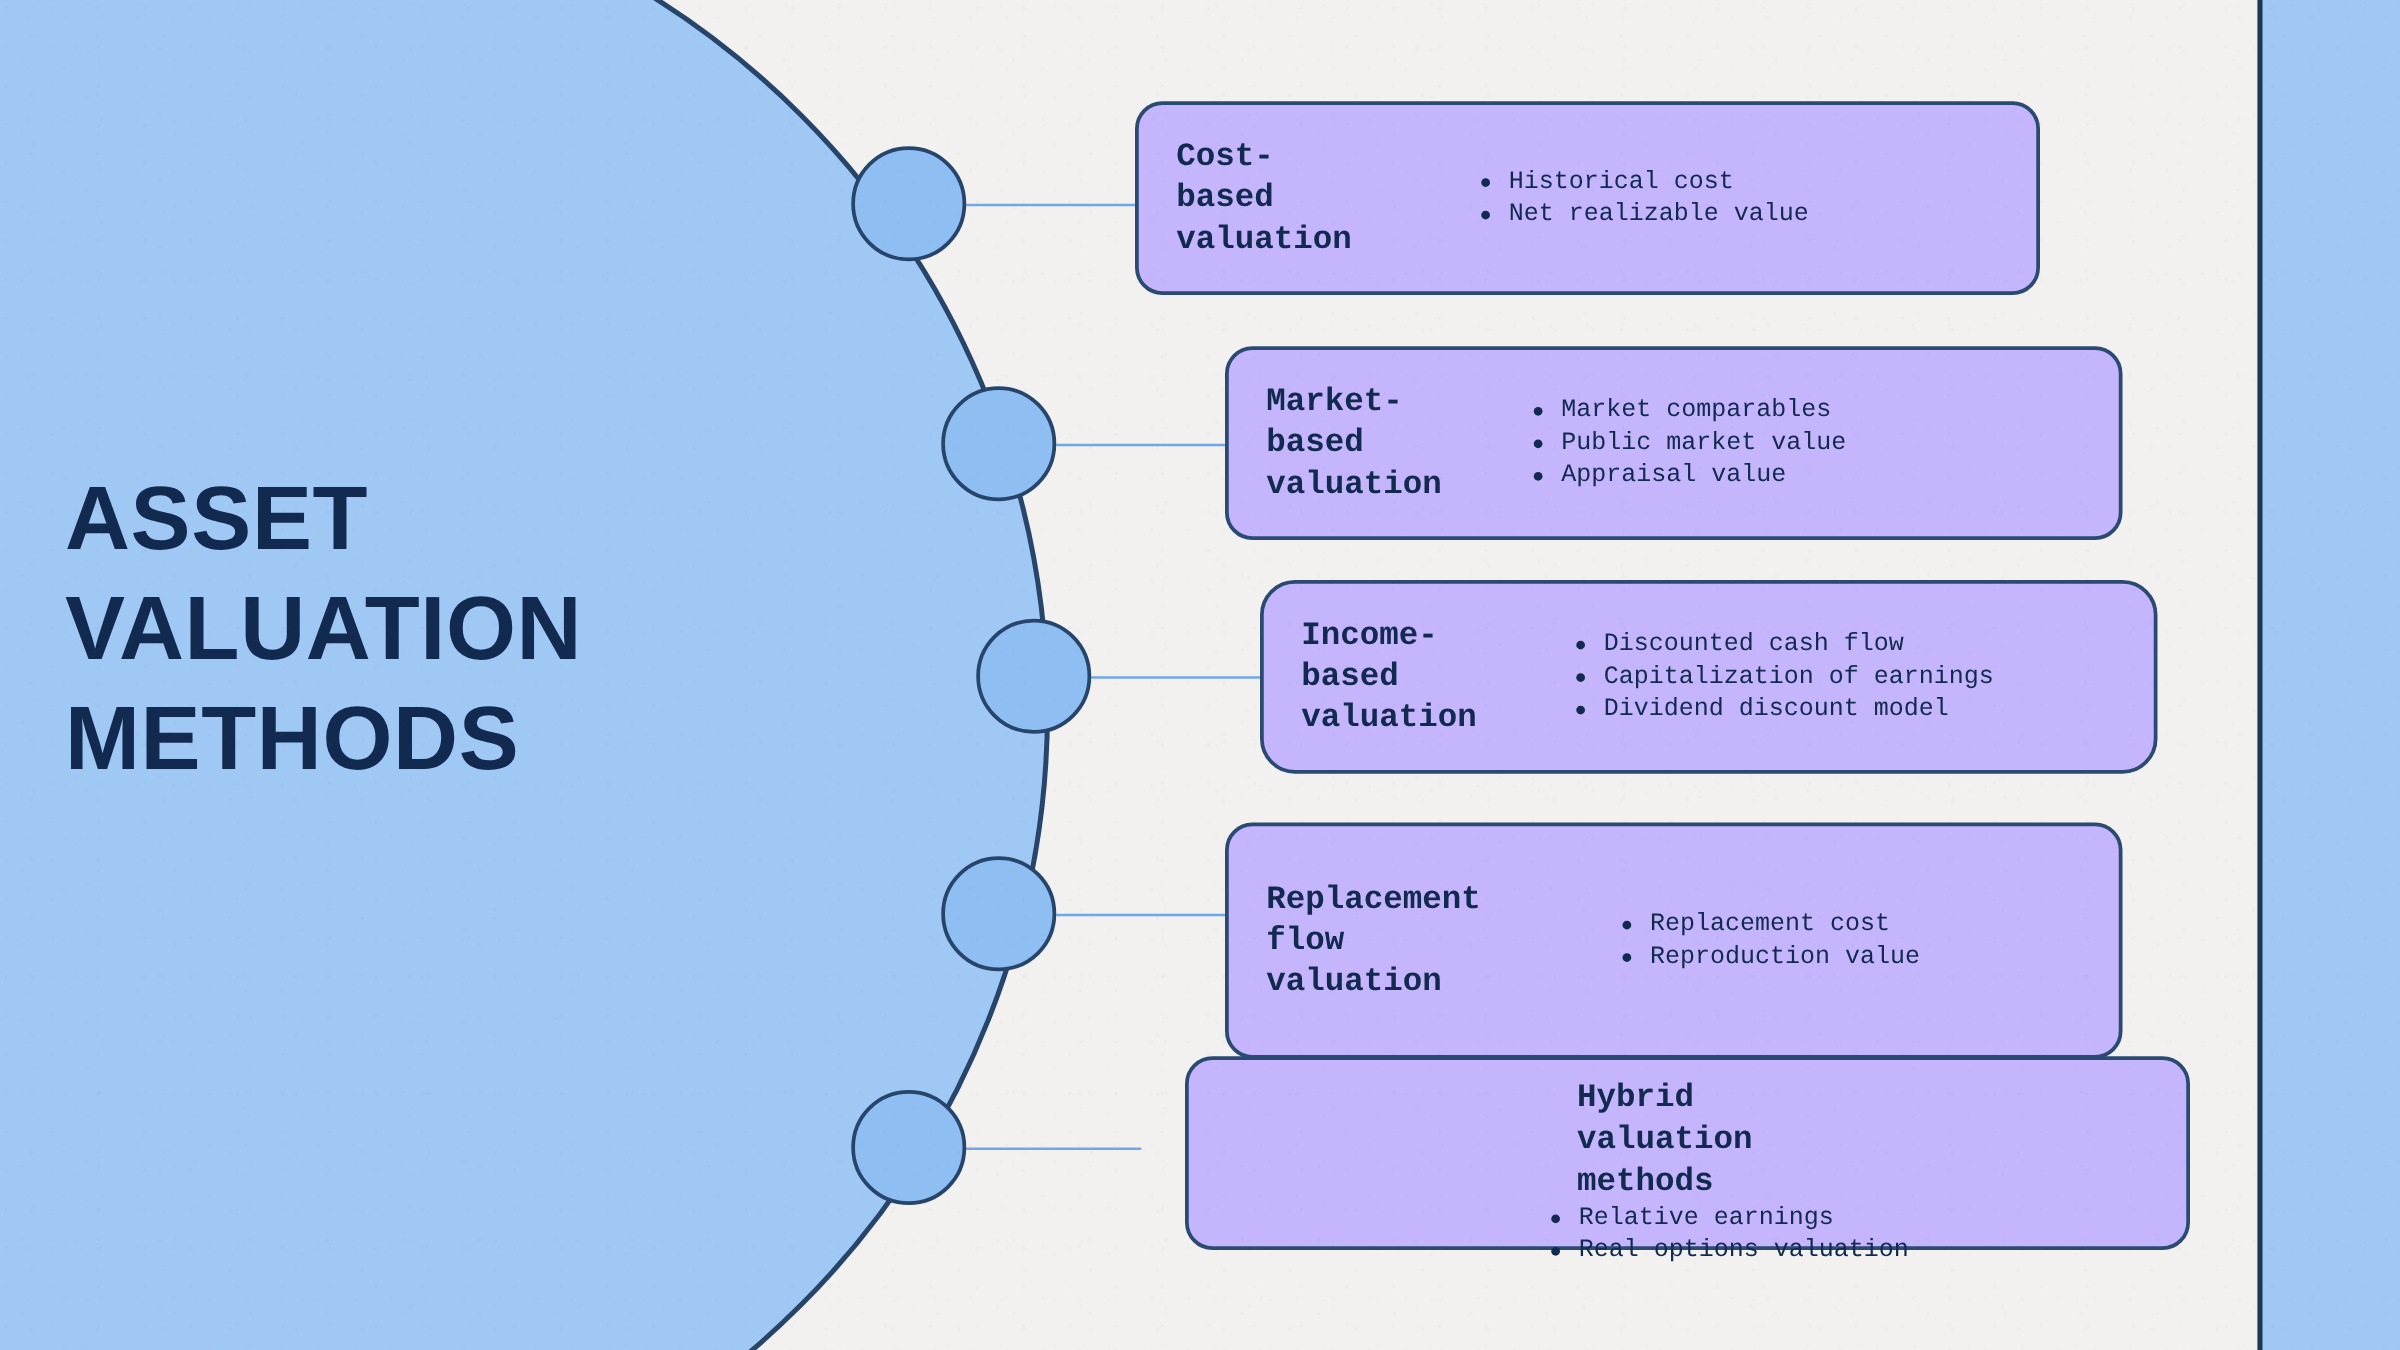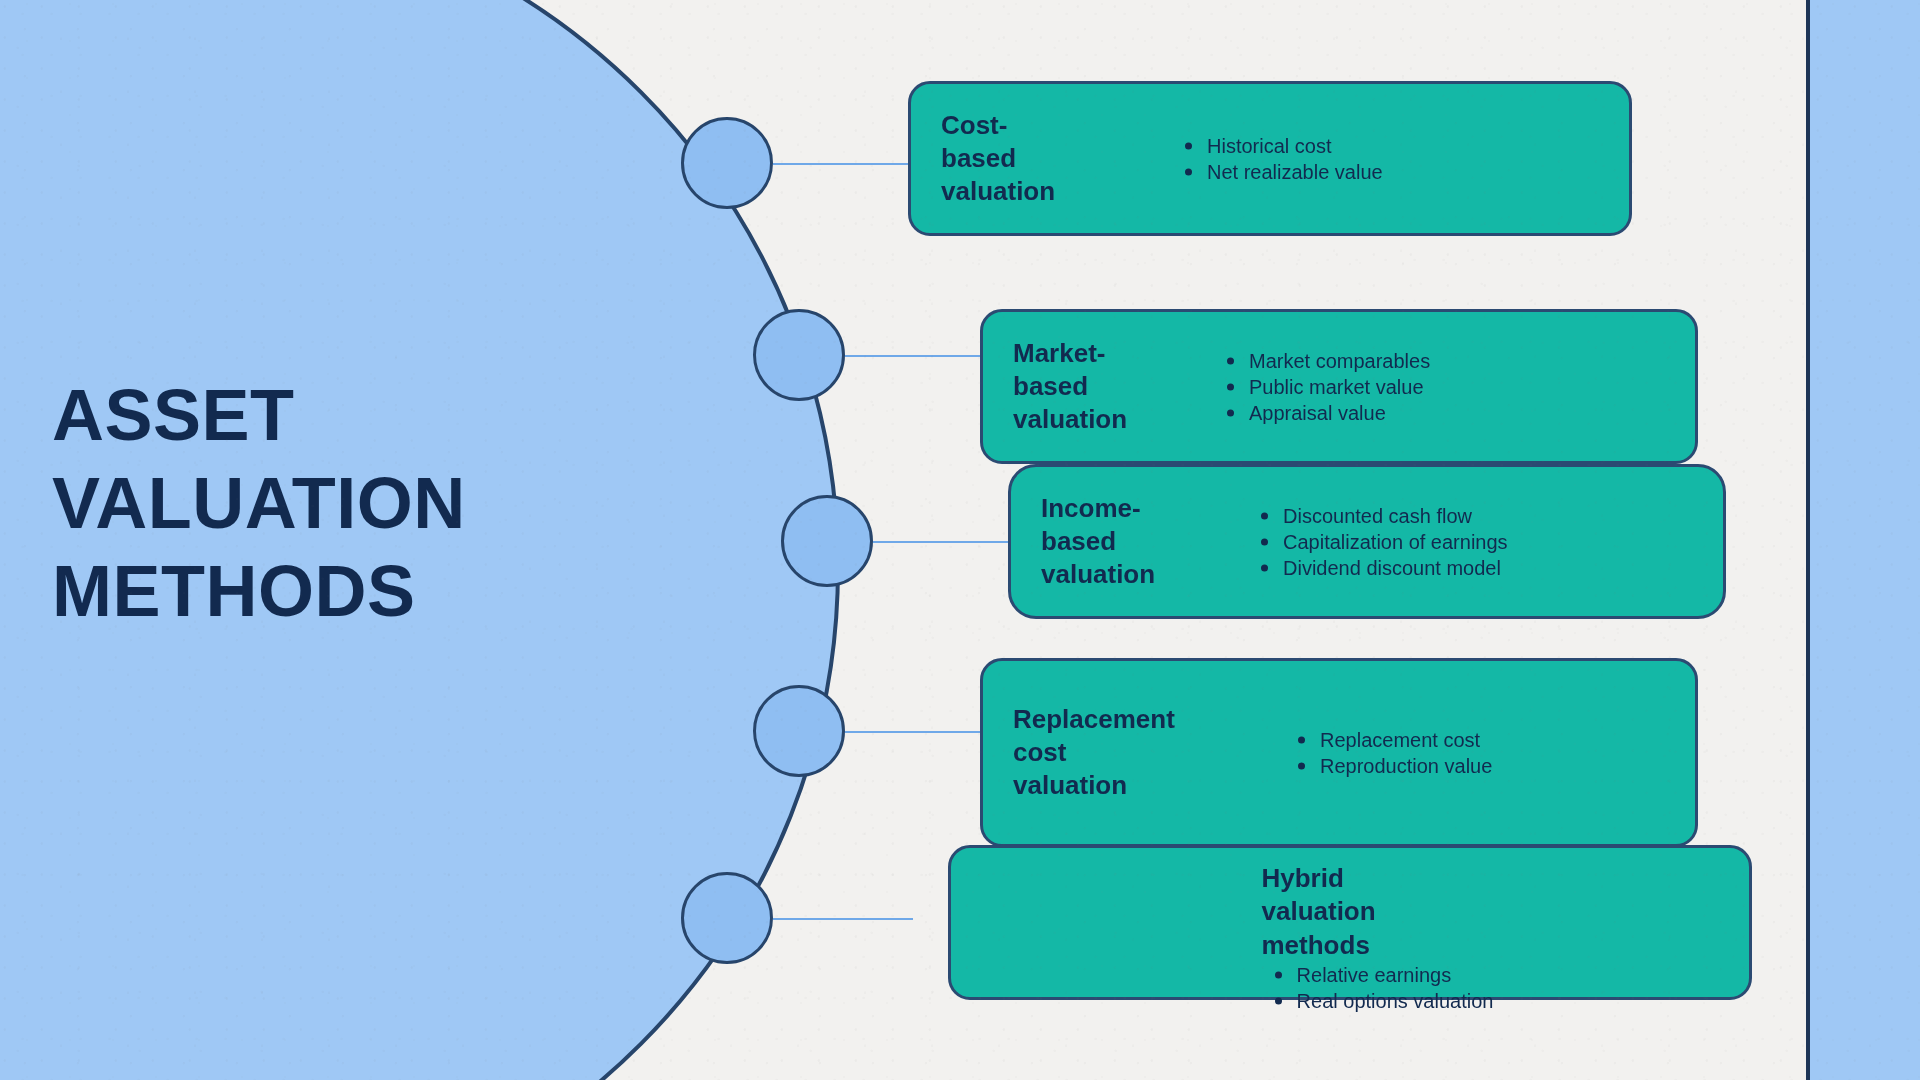--- a/index.html
+++ b/index.html
@@ -91,27 +91,28 @@
     background: #8fbef2;
     border: 3px solid #27456b;
     box-sizing: border-box;
     z-index: 30;
   }
 
   
   .card {
     position: absolute;
     box-sizing: border-box;
-    background: #14b8a6;
+    background: #c4b5fd;
     border: 3px solid #2b4a72;
     border-radius: 22px;
     z-index: 25;
     display: flex;
     align-items: center;
     padding: 14px 22px 14px 30px;
+    font-family: Liberation Mono, monospace;
   }
   .card-label {
     color: #122a4f;
     font-weight: 700;
     font-size: 26px;
     line-height: 1.28;
     flex: 0 0 auto;
   }
   .card-bullets {
     color: #122a4f;
@@ -138,21 +139,21 @@
     height: 7px;
     border-radius: 50%;
     background: #122a4f;
   }
 
   
   #card-0 { left: 908px; top: 81px;  width: 724px; height: 155px; }
   #card-0 .card-label  { width: 160px; }
   #card-0 .card-bullets{ padding-left: 80px; }
 
-  #card-1 { left: 980px; top: 277px; width: 718px; height: 155px; margin-top: 32px; }
+  #card-1 { left: 980px; top: 277px; width: 718px; height: 155px; }
   #card-1 .card-label  { width: 160px; }
   #card-1 .card-bullets{ padding-left: 50px; }
 
   #card-2 { left: 1008px; top: 464px; width: 718px; height: 155px; border-radius: 28px; }
   #card-2 .card-label  { width: 180px; }
   #card-2 .card-bullets{ padding-left: 36px; }
 
   #card-3 { left: 980px; top: 658px; width: 718px; height: 189px; }
   #card-3 .card-label  { width: 245px; }
   #card-3 .card-bullets{ padding-left: 36px; }
@@ -222,21 +223,21 @@
     <ul class="card-bullets">
       <li>Discounted cash flow</li>
       <li>Capitalization of earnings</li>
       <li>Dividend discount model</li>
     </ul>
   </div>
 
   <div class="card" id="card-3">
     <div class="card-label">
       <div>Replacement</div>
-      <div>cost</div>
+      <div>flow</div>
       <div>valuation</div>
     </div>
     <ul class="card-bullets">
       <li>Replacement cost</li>
       <li>Reproduction value</li>
     </ul>
   </div>
 
   <div class="card" id="card-4">
     <div class="card-label">

